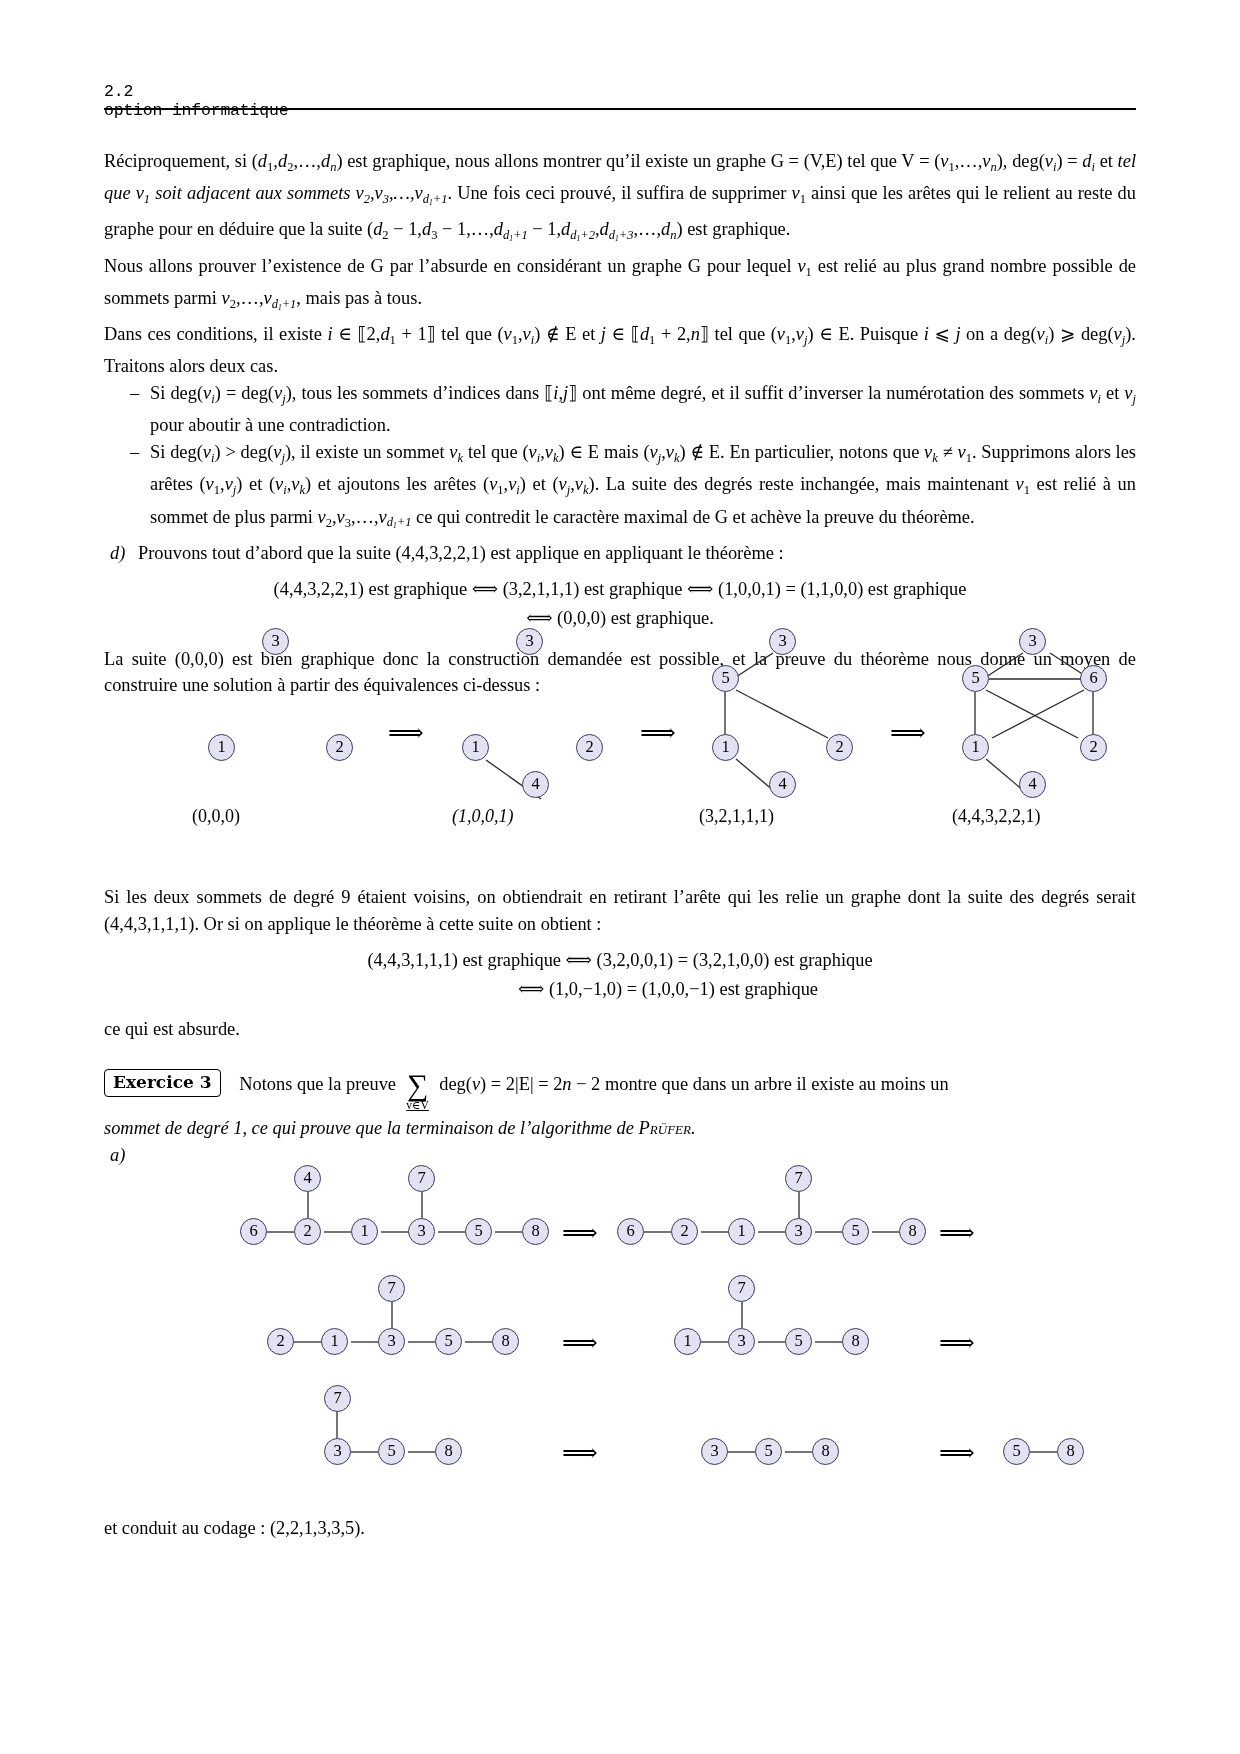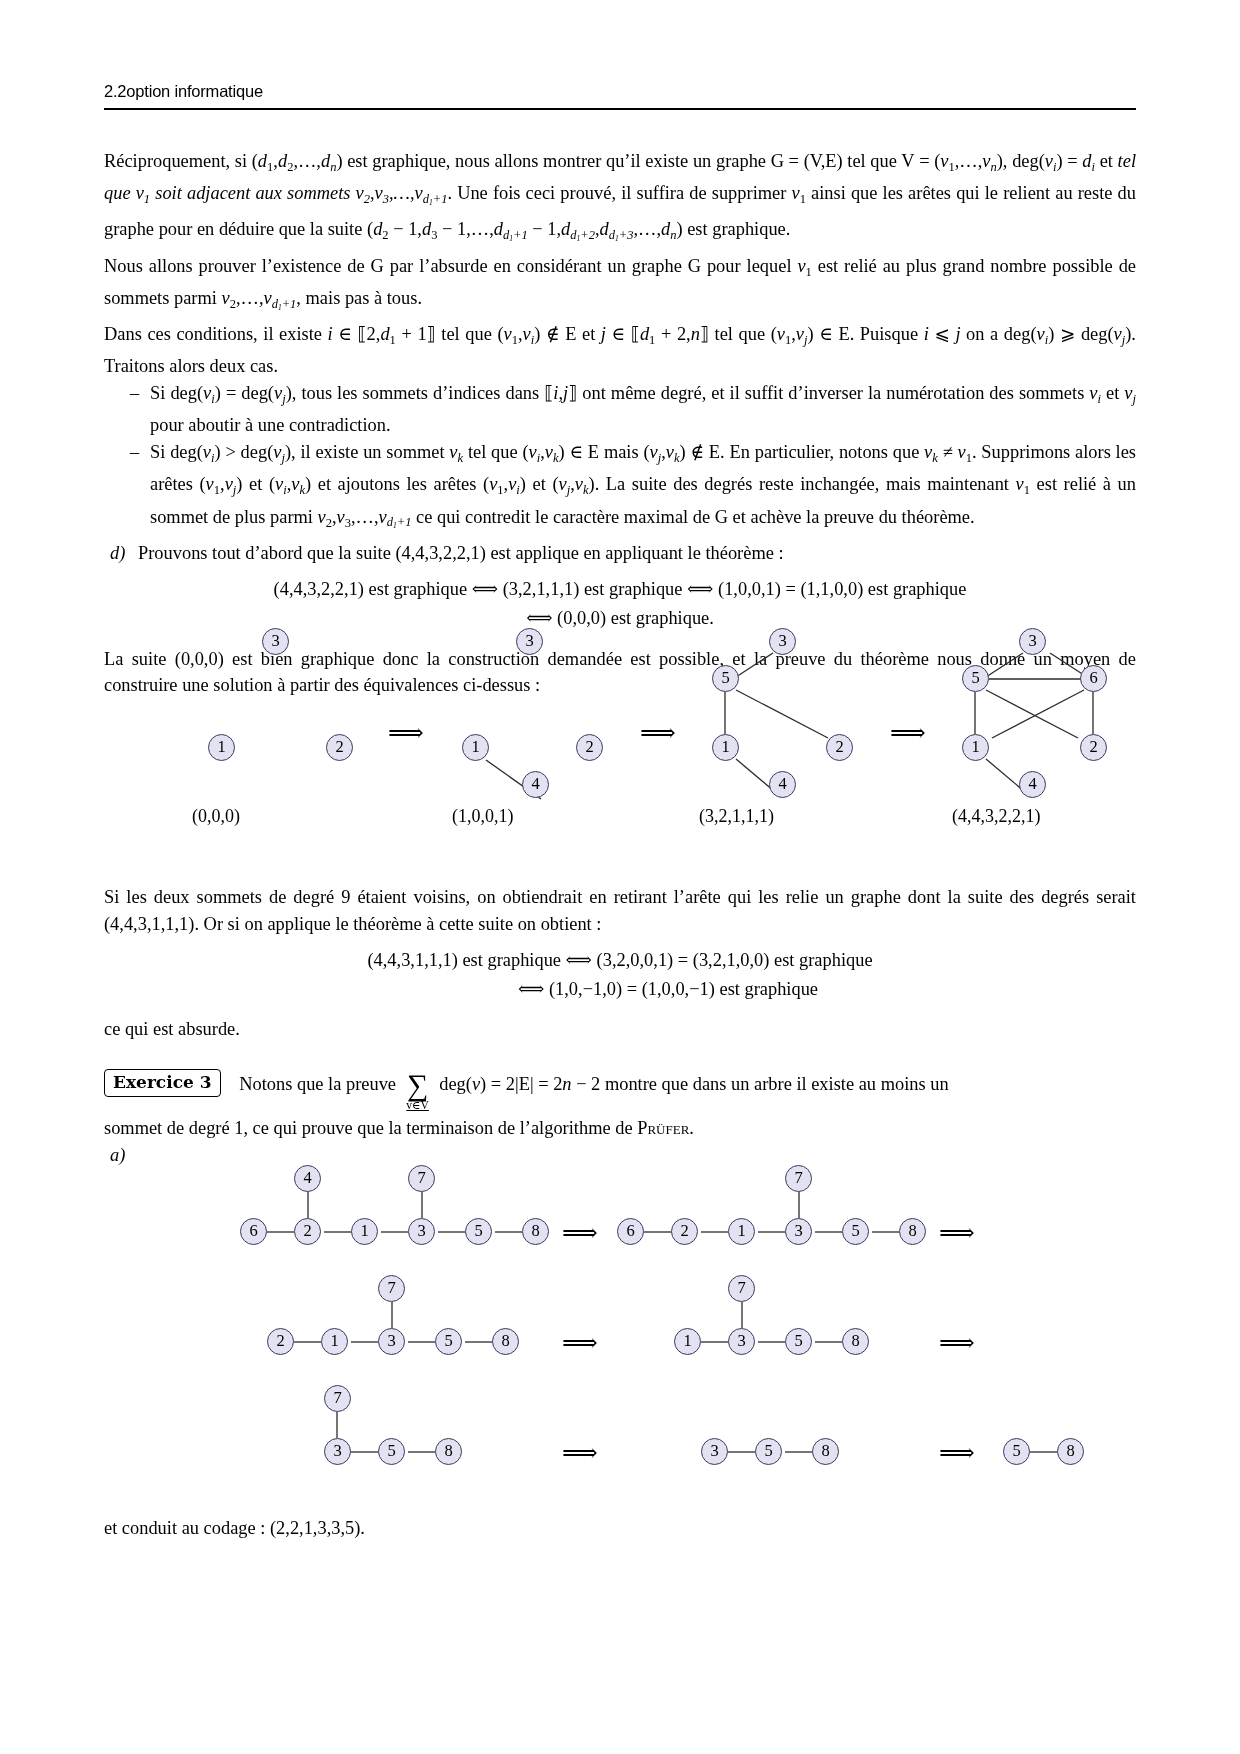--- a/index.html
+++ b/index.html
@@ -20,25 +20,26 @@
   
   .header {
     position: absolute;
     left: 104px;
     top: 82px;
     width: 1032px;
     height: 30px;
   }
   .header-inner {
     display: flex;
-    justify-content: flex-start;
+    justify-content: flex-end;
     align-items: baseline;
-    font-family: Liberation Sans, sans-serif;
+    font-family: Liberation Mono, monospace;
     font-size: 16.5px;
     letter-spacing: -0.2px;
+    flex-direction: column;
   }
   .header-rule {
     position: absolute;
     left: 0;
     top: 26px;
     width: 1032px;
     height: 1.6px;
     background: #000;
   }
 
@@ -270,21 +271,21 @@
     <div class="arrow" style="left:284px; top:92px;">⟹</div>
 
     <div>
       <svg class="svgwrap" width="1032" height="210">
         <line x1="382" y1="132" x2="437" y2="171" stroke="#2b2b2b" stroke-width="1.3"></line>
       </svg>
       <div class="node" style="left:412px; top:0px;">3</div>
       <div class="node" style="left:358px; top:106px;">1</div>
       <div class="node" style="left:472px; top:106px;">2</div>
       <div class="node" style="left:418px; top:143px;">4</div>
-      <div class="caption" style="left:348px; top:178px; width:160px;">(1,0,0,1)</div>
+      <div class="caption" style="left:348px; top:178px; width:160px;font-style:italic;">(1,0,0,1)</div>
     </div>
 
     <div class="arrow" style="left:536px; top:92px;">⟹</div>
 
     <div>
       <svg class="svgwrap" width="1032" height="210">
 
         <line x1="632" y1="49" x2="669" y2="25" stroke="#2b2b2b" stroke-width="1.3"></line>
 
         <line x1="621" y1="64" x2="621" y2="106" stroke="#2b2b2b" stroke-width="1.3"></line>
@@ -351,21 +352,21 @@
     <p class="para" style="line-height:30px;">
       <span class="exbox">Exercice 3</span>
       <span style="padding-left:14px;">Notons que la preuve</span>
       <span class="bigsum">
         <span class="sig">∑</span>
         <span class="lim">v∈V</span>
       </span>
       <span><span class="op">deg</span>(<i>v</i>)&nbsp;=&nbsp;2|E|&nbsp;=&nbsp;2<i>n</i>&nbsp;−&nbsp;2 montre que dans un arbre il existe au moins un</span>
     </p>
 
-    <p class="para" style="margin-top:16px;">
+    <p class="para" style="margin-top:16px;font-style:italic;">
       <span>sommet de degré 1, ce qui prouve que la terminaison de l’algorithme de </span><span class="sc">Prüfer</span><span>.</span>
     </p>
 
     <p class="item-d">
       <span class="lbl">a)</span>
     </p>
   </div>
 
   <div style="position:absolute; left:104px; top:1150px; width:1032px; height:330px;">
 

